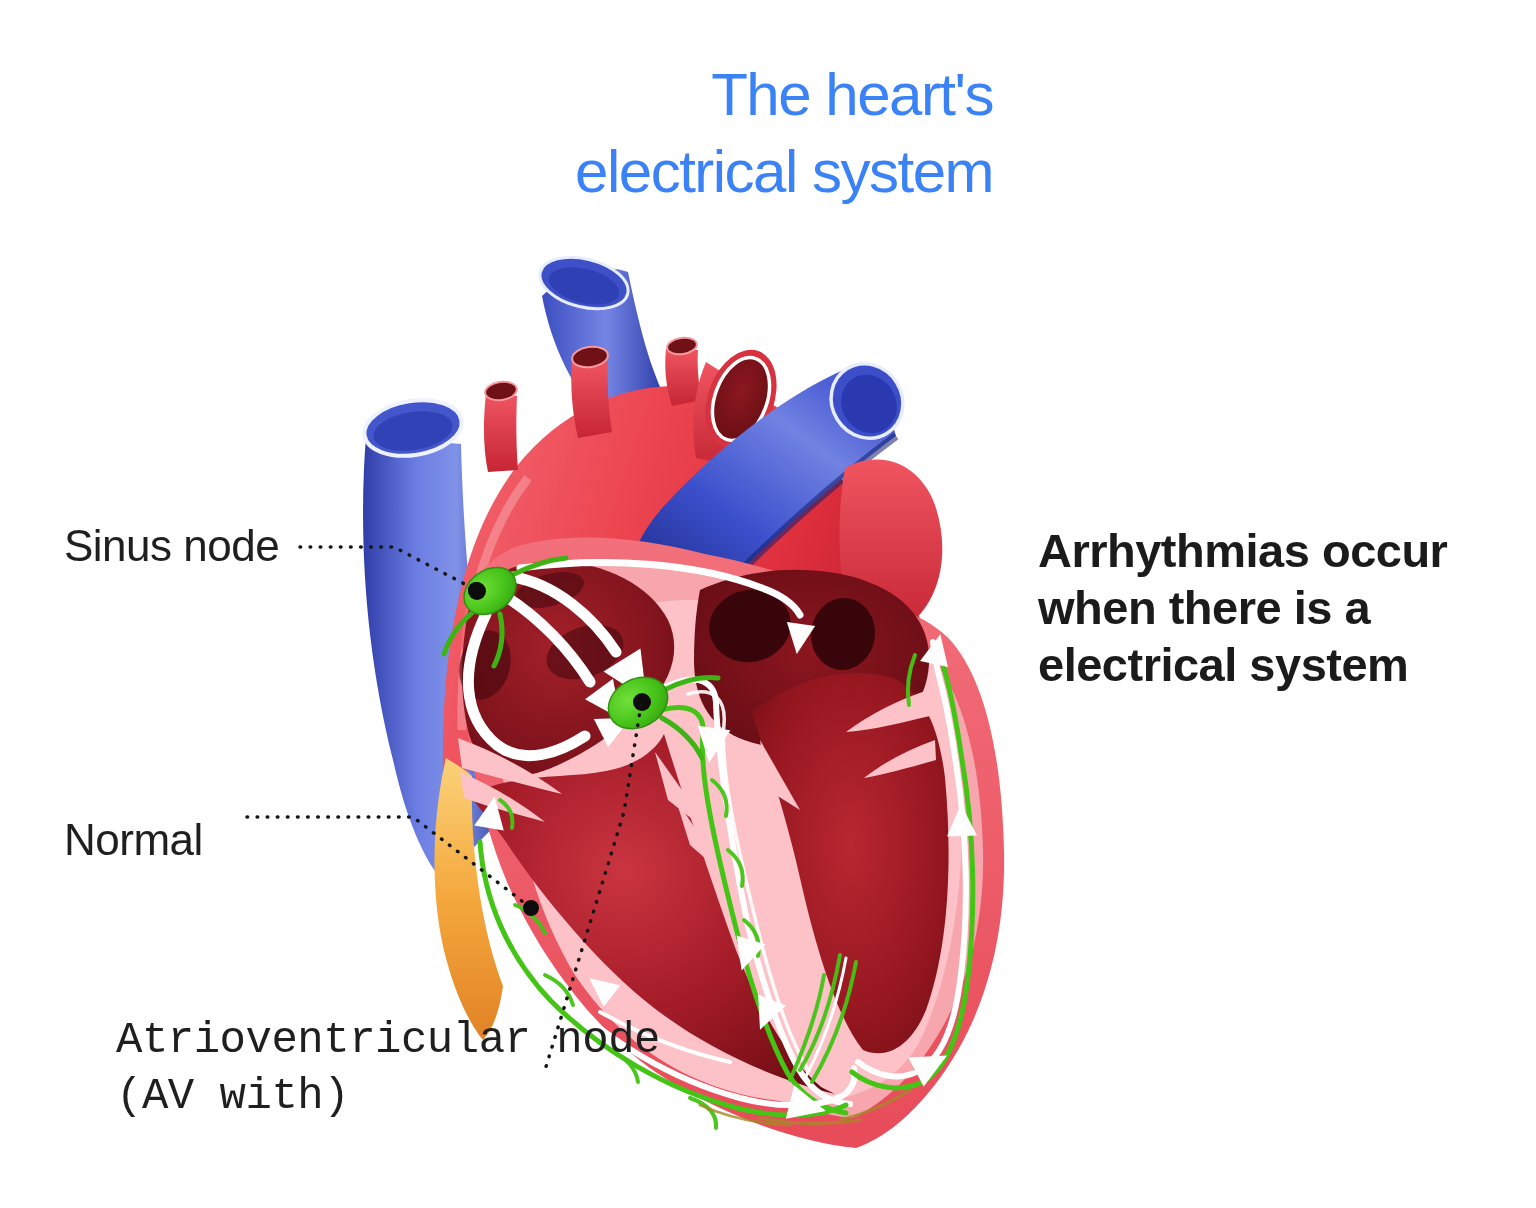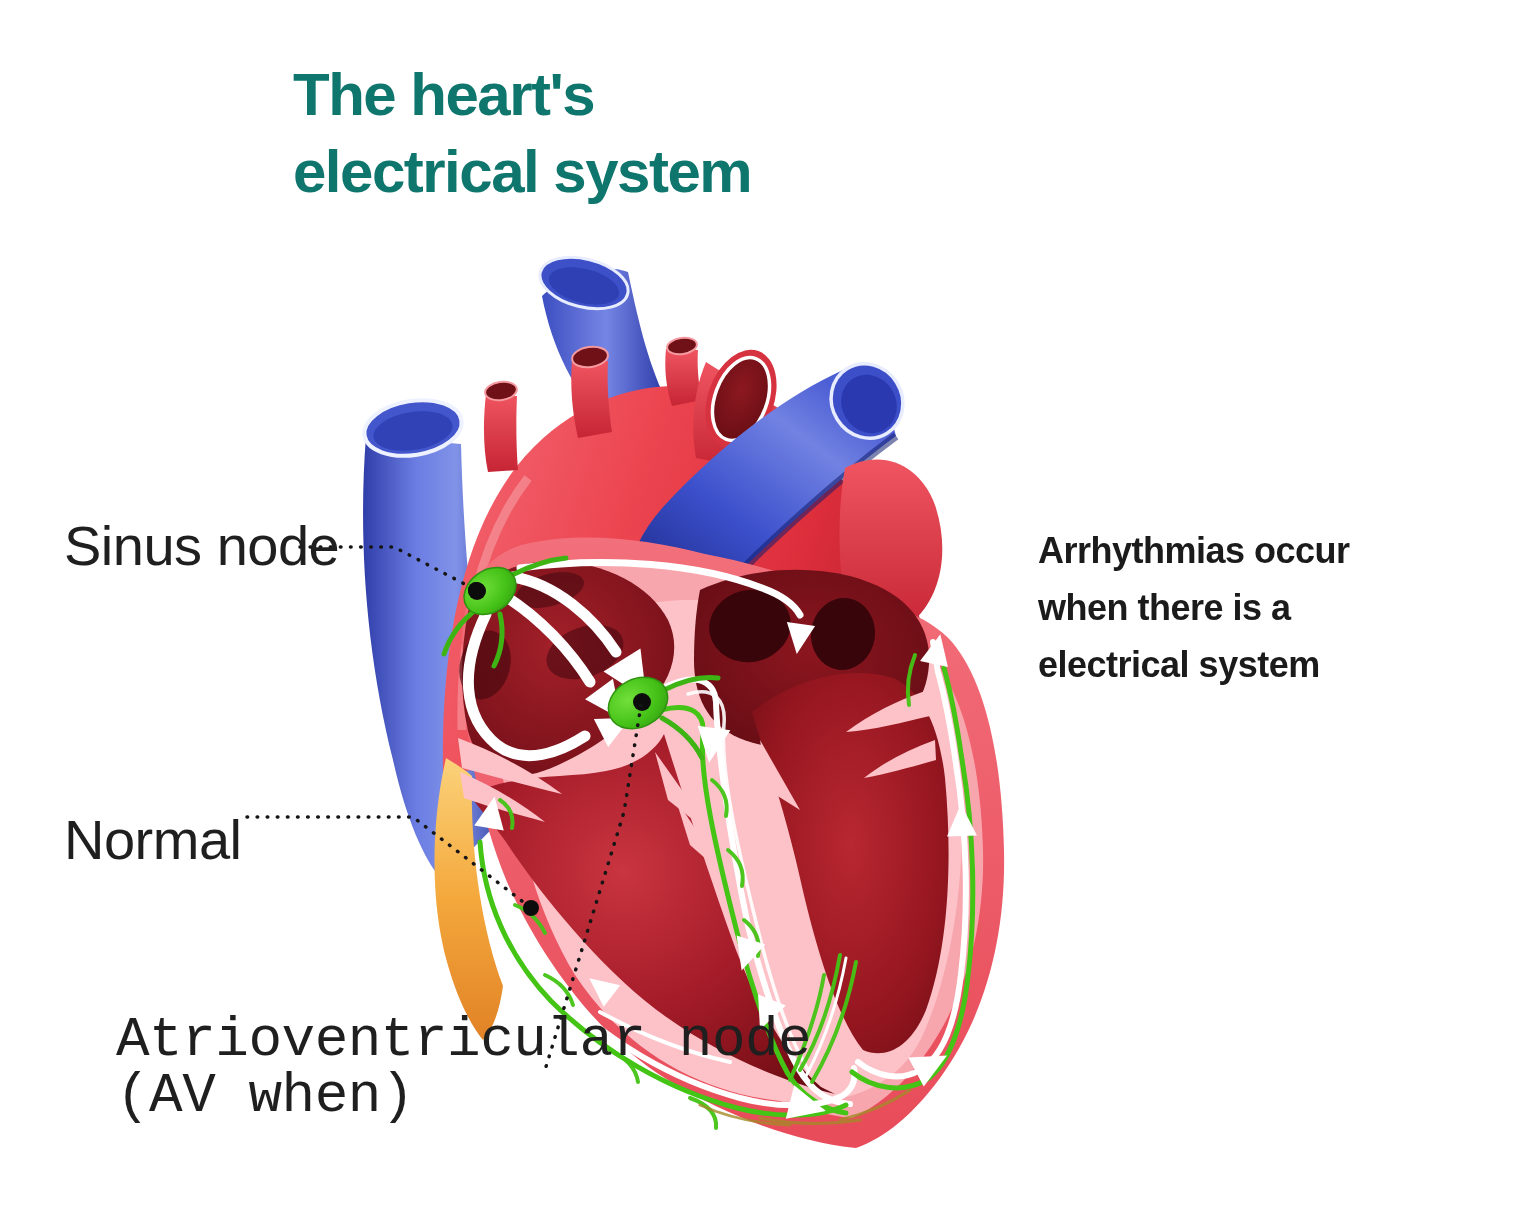--- a/index.html
+++ b/index.html
@@ -1,23 +1,23 @@
 <!DOCTYPE html>
 <html><head>
 <meta charset="utf-8">
 <style>
   html,body{margin:0;padding:0;background:#ffffff;}
   .stage{position:relative;width:1536px;height:1208px;background:#ffffff;overflow:hidden;
          font-family:"Liberation Sans", sans-serif;}
   .stage svg{position:absolute;left:0;top:0;}
-  .title{position:absolute;left:293px;top:56px;width:700px;text-align:left;
-         font-size:60px;font-weight:700;line-height:77px;letter-spacing:-1.5px;color:#0f766e;}
-  .callout{position:absolute;left:1038px;top:522px;font-size:36px;font-weight:700;
+  .title{position:absolute;left:293px;top:56px;width:700px;text-align:right;
+         font-size:60px;font-weight:400;line-height:77px;letter-spacing:-1.5px;color:#3b82f6;}
+  .callout{position:absolute;left:1038px;top:522px;font-size:47px;font-weight:700;
            line-height:57px;letter-spacing:-0.5px;color:#1b1b1b;}
-  .lbl{position:absolute;color:#1f1f1f;font-weight:400;font-size:56px;line-height:55px;letter-spacing:-0.5px;}
+  .lbl{position:absolute;color:#1f1f1f;font-weight:400;font-size:44px;line-height:55px;letter-spacing:-0.5px;}
   .lbl-sinus{left:64px;top:518px;}
   .lbl-pathways{left:64px;top:812px;}
   .lbl-av{left:116px;top:1012px;line-height:56px;font-family:Liberation Mono, monospace;}
 </style>
 </head>
 <body>
 
 <div class="stage">
 
 <svg width="1536" height="1208" viewBox="0 0 1536 1208">
@@ -306,16 +306,16 @@
   </div>
 
   <div class="lbl lbl-sinus">Sinus node</div>
 
   <div class="lbl lbl-pathways">
     <div>Normal</div>
   </div>
 
   <div class="lbl lbl-av">
     <div>Atrioventricular node</div>
-    <div>(AV when)</div>
+    <div>(AV with)</div>
   </div>
 
 </div>
 
 </body></html>

